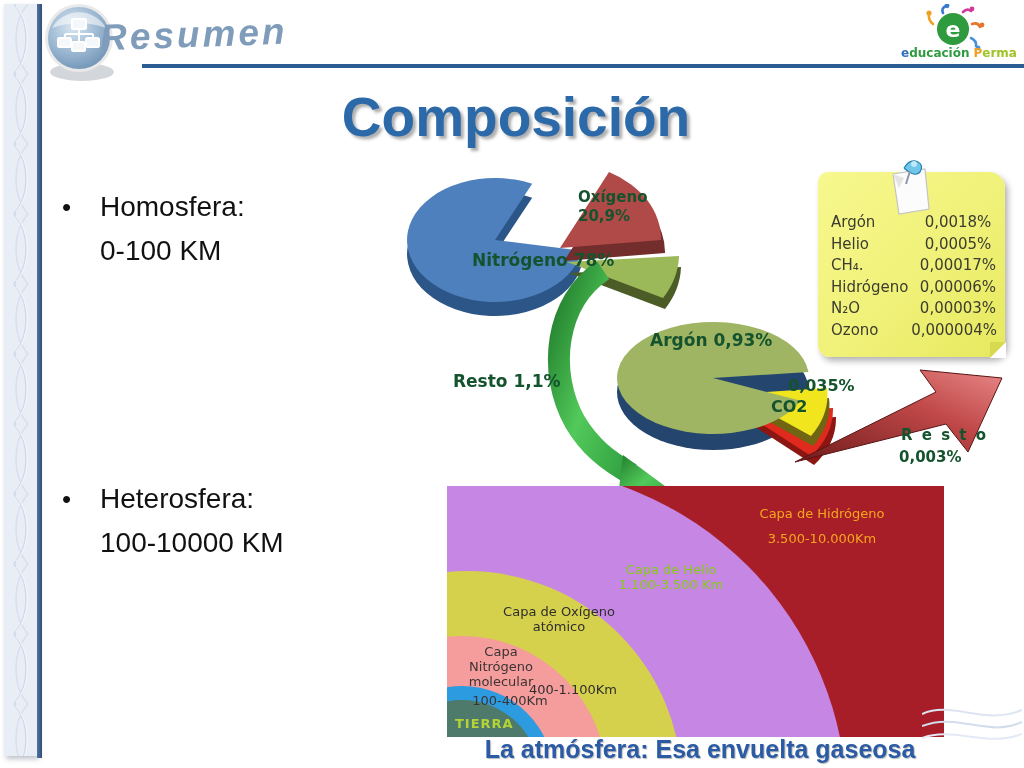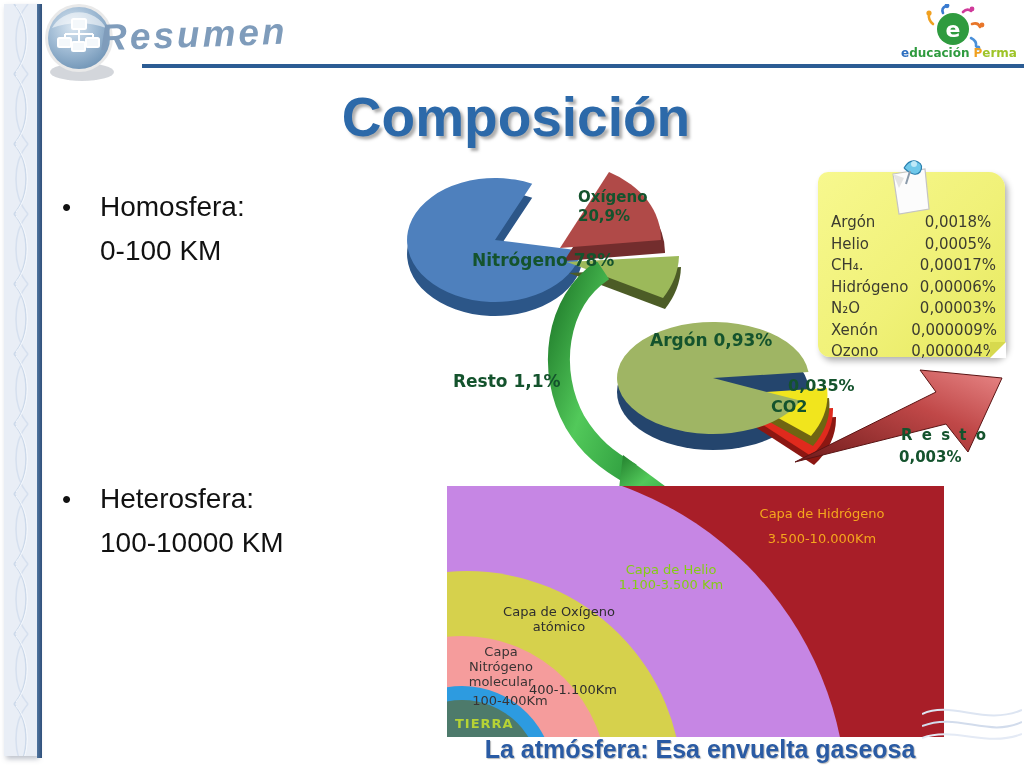--- a/index.html
+++ b/index.html
@@ -220,24 +220,20 @@
         </div>
       <div class="nrow">
           <span class="nname">Hidrógeno</span>
           <span class="nval">0,00006%</span>
         </div>
       <div class="nrow">
           <span class="nname">N₂O</span>
           <span class="nval">0,00003%</span>
         </div>
       <div class="nrow">
-          <span class="nname">Xenón</span>
-          <span class="nval">0,000009%</span>
-        </div>
-      <div class="nrow">
           <span class="nname">Ozono</span>
           <span class="nval">0,000004%</span>
         </div>
     </div>
   </div>
 
   <svg class="abs" style="left:884px;top:154px" width="52" height="64">
     <polygon points="9,20 41,15 45,55 15,60" fill="#fcfcfc" stroke="#c4c4c4" stroke-width="1.2"></polygon>
     <polygon points="9,20 20,24 15,34" fill="#e4e4e4"></polygon>
     <path d="M20,14 q6,-10 14,-6 q6,3 2,10 q-5,6 -16,-4" fill="#6fc8ea" stroke="#2a7fae" stroke-width="1.2"></path>

